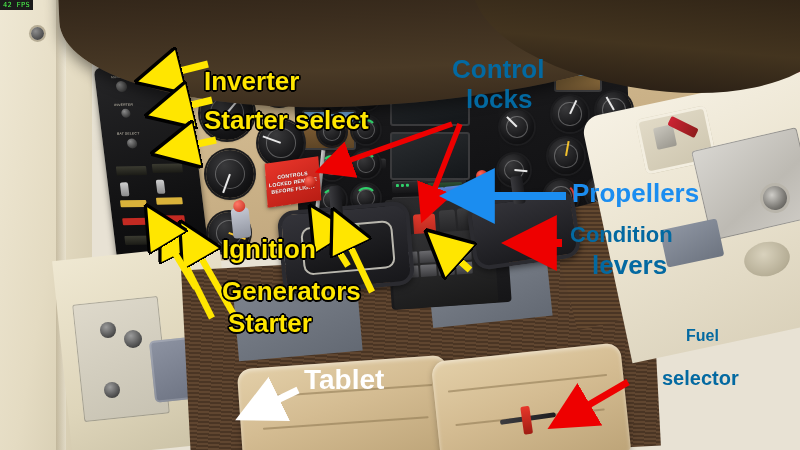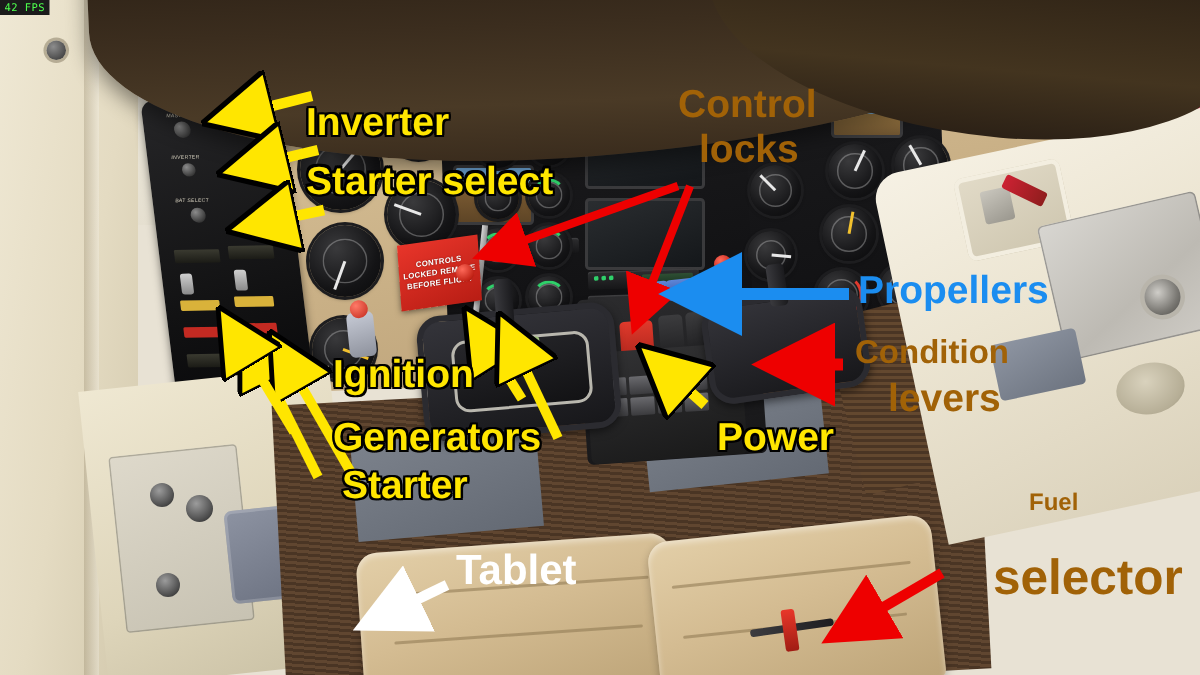--- a/index.html
+++ b/index.html
@@ -318,21 +318,21 @@
   .lbl.yellow{
     color:#ffe600;
     -webkit-text-stroke:1.6px #000;
     paint-order:stroke fill;
     text-shadow:
       -1.4px -1.4px 0 #000, 1.4px -1.4px 0 #000,
       -1.4px  1.4px 0 #000, 1.4px  1.4px 0 #000,
        0 -1.6px 0 #000, 0 1.6px 0 #000,
       -1.6px 0 0 #000, 1.6px 0 0 #000;
   }
-  .lbl.red{color:#a16207;}
+  .lbl.red{color:#0369a1;}
   .lbl.blue{color:#1b8df0;}
   .lbl.white{color:#ffffff;}
   svg.arrows{position:absolute;inset:0;width:800px;height:450px;}
 
   .fps{
     position:absolute;left:0;top:0;padding:1px 3px;
     background:#1b1b1b;color:#4dff4d;
     font-family:"DejaVu Sans Mono", monospace;font-size:7px;line-height:8px;
     letter-spacing:.3px;
   }
@@ -622,22 +622,21 @@
     <div class="lbl red" style="left:466px;top:86px;font-size:26px">locks</div>
 
     <div class="lbl blue" style="left:572px;top:180px;font-size:26px">Propellers</div>
     <div class="lbl red" style="left:570px;top:224px;font-size:22px">Condition</div>
     <div class="lbl red" style="left:592px;top:252px;font-size:26px">levers</div>
 
     <div class="lbl yellow" style="left:222px;top:278px;font-size:26px">Generators</div>
     <div class="lbl yellow" style="left:222px;top:236px;font-size:26px">Ignition</div>
     <div class="lbl yellow" style="left:228px;top:310px;font-size:26px">Starter</div>
 
-    <div class="lbl yellow" style="left:478px;top:278px;font-size:26px">Power</div>
 
     <div class="lbl white" style="left:304px;top:366px;font-size:28px">Tablet</div>
 
     <div class="lbl red" style="left:686px;top:328px;font-size:16px">Fuel</div>
-    <div class="lbl red" style="left:662px;top:368px;font-size:33px">selector</div>
+    <div class="lbl red" style="left:662px;top:368px;font-size:20px">selector</div>
   </div>
 
   <div class="fps">42 FPS</div>
 </div>
 
 </body></html>

